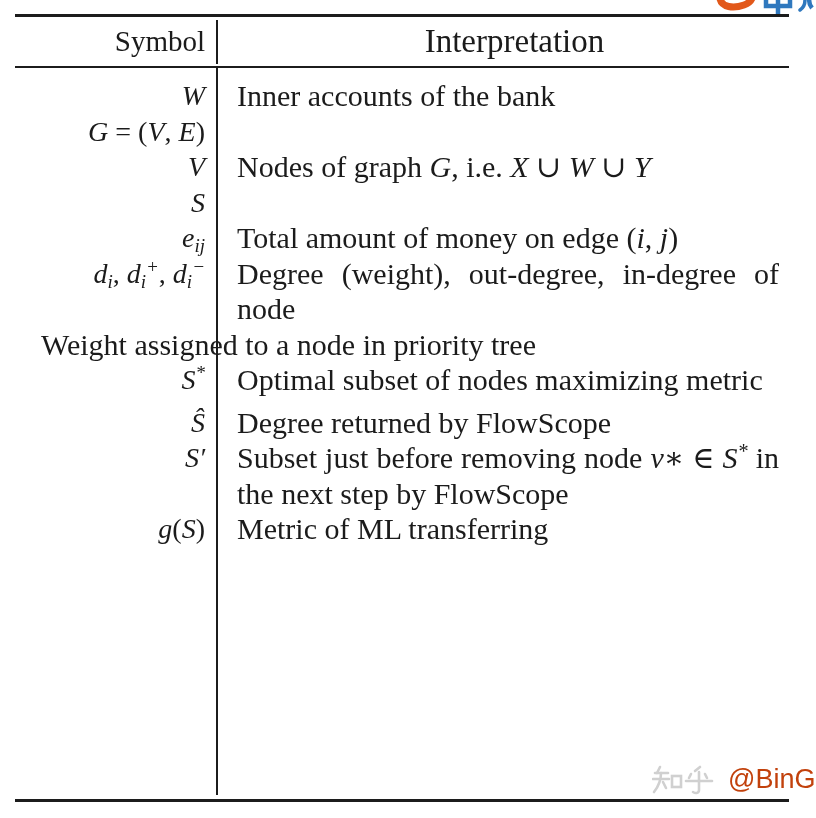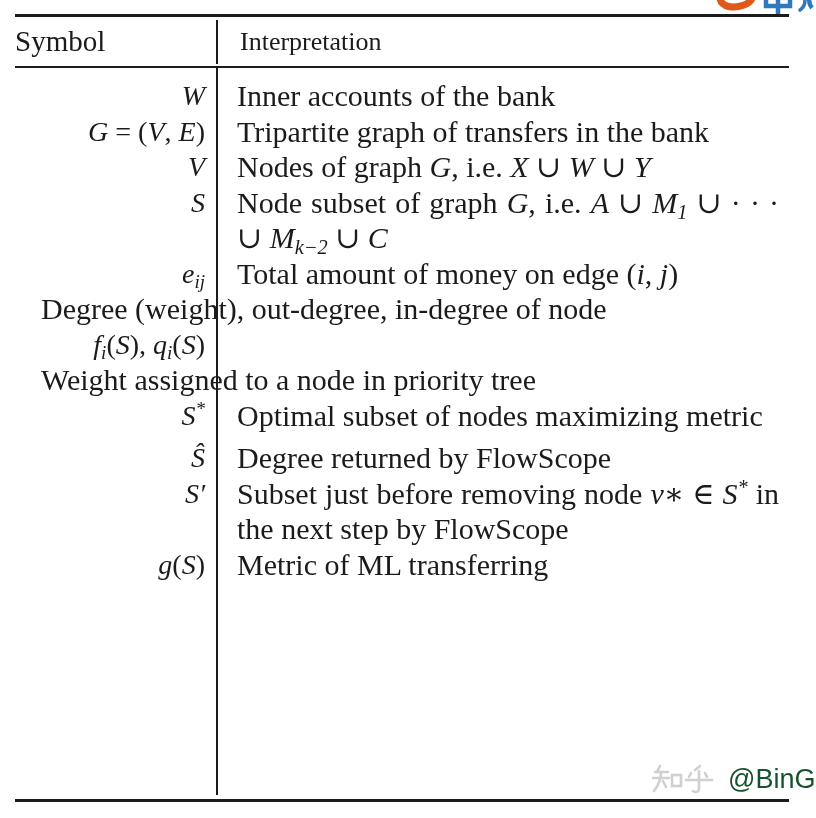--- a/index.html
+++ b/index.html
@@ -12,43 +12,43 @@
   .rule-mid{top:66px;height:2px;}
   .rule-bottom{top:799px;height:3px;}
 
   
   .vline{position:absolute;left:216px;width:2px;background:#1c1c1c;}
   .vline-header{top:20px;height:44px;}
   .vline-body{top:68px;height:727px;}
 
   
   .header-row{position:absolute;left:15px;top:19px;width:774px;height:45px;display:flex;}
-  .header-sym{width:190px;flex:none;padding-right:8px;
+  .header-sym{width:190px;flex:none;text-align:right;padding-right:8px;
               font-size:29px;line-height:45px;}
-  .header-int{flex:1;padding-left:27px;font-size:26px;line-height:45px;}
+  .header-int{flex:1;padding-left:27px;font-size:33px;line-height:45px;text-align:center;}
 
   
   .tbody{position:absolute;left:15px;top:78px;width:774px;}
   .row{display:flex;align-items:flex-start;}
   .row.gap-before{margin-top:7px;}
   .sym{width:190px;flex:none;text-align:right;padding-right:6px;
        font-size:28px;line-height:35.5px;white-space:nowrap;}
   .int{flex:1;padding-left:26px;padding-right:10px;font-size:30px;line-height:35.5px;
        text-align:justify;hyphens:auto;-webkit-hyphens:auto;}
   i.m{font-style:italic;}
   .sym sub,.int sub{font-size:68%;vertical-align:-0.28em;line-height:0;}
   .sym sup,.int sup{font-size:68%;vertical-align:0.5em;line-height:0;}
 
   
   .top-logo{position:absolute;top:0;right:0;width:102px;height:19px;overflow:hidden;}
   .top-logo svg{display:block;margin-top:-17px;}
 
   
-  .watermark{position:absolute;left:652px;top:763px;display:flex;align-items:center;
-             gap:8px;color:#14532d;}
+  .watermark{position:absolute;left:652px;top:763px;display:flex;align-items:flex-end;
+             gap:8px;color:#c2410c;}
   .watermark .handle{font-family:"Liberation Sans","DejaVu Sans",sans-serif;
              font-size:27px;line-height:32px;}
 </style>
 </head>
 <body>
 
 <div class="page">
 
   <div class="top-logo">
     <svg width="102" height="36" viewBox="0 0 102 36" xmlns="http://www.w3.org/2000/svg">
@@ -83,44 +83,42 @@
   <div class="row">
     <div class="sym"><i class="m">W</i></div>
     <div class="int" lang="en">Inner accounts of the bank</div>
   </div>
 
   <div class="row">
   </div>
 
   <div class="row">
     <div class="sym"><i class="m">G</i> = (<i class="m">V</i>, <i class="m">E</i>)</div>
-    <div class="int" lang="en">Tripartite graph of transfers in the bank</div>
   </div>
 
   <div class="row">
     <div class="sym"><i class="m">V</i></div>
     <div class="int" lang="en">Nodes of graph <i class="m">G</i>, i.e. <i class="m">X</i> ∪ <i class="m">W</i> ∪ <i class="m">Y</i></div>
   </div>
 
   <div class="row">
     <div class="sym"><i class="m">S</i></div>
-    <div class="int" lang="en">Node subset of graph <i class="m">G</i>, i.e. <i class="m">A</i> ∪ <i class="m">M<sub>1</sub></i> ∪ · · · ∪ <i class="m">M<sub>k−2</sub></i> ∪ <i class="m">C</i></div>
   </div>
 
   <div class="row">
     <div class="sym"><i class="m">e<sub>ij</sub></i></div>
     <div class="int" lang="en">Total amount of money on edge (<i class="m">i</i>, <i class="m">j</i>)</div>
   </div>
 
   <div class="row">
+    <div class="sym"><i class="m">d<sub>i</sub></i>, <i class="m">d<sub>i</sub><sup>+</sup></i>, <i class="m">d<sub>i</sub><sup>−</sup></i></div>
     <div class="int" lang="en">Degree (weight), out-degree, in-degree of node</div>
   </div>
 
   <div class="row">
-    <div class="sym"><i class="m">f<sub>i</sub></i>(<i class="m">S</i>), <i class="m">q<sub>i</sub></i>(<i class="m">S</i>)</div>
   </div>
 
   <div class="row">
     <div class="int" lang="en">Weight assigned to a node in priority tree</div>
   </div>
 
   <div class="row">
     <div class="sym"><i class="m">S<sup>*</sup></i></div>
     <div class="int" lang="en">Optimal subset of nodes maximizing metric</div>
   </div>

